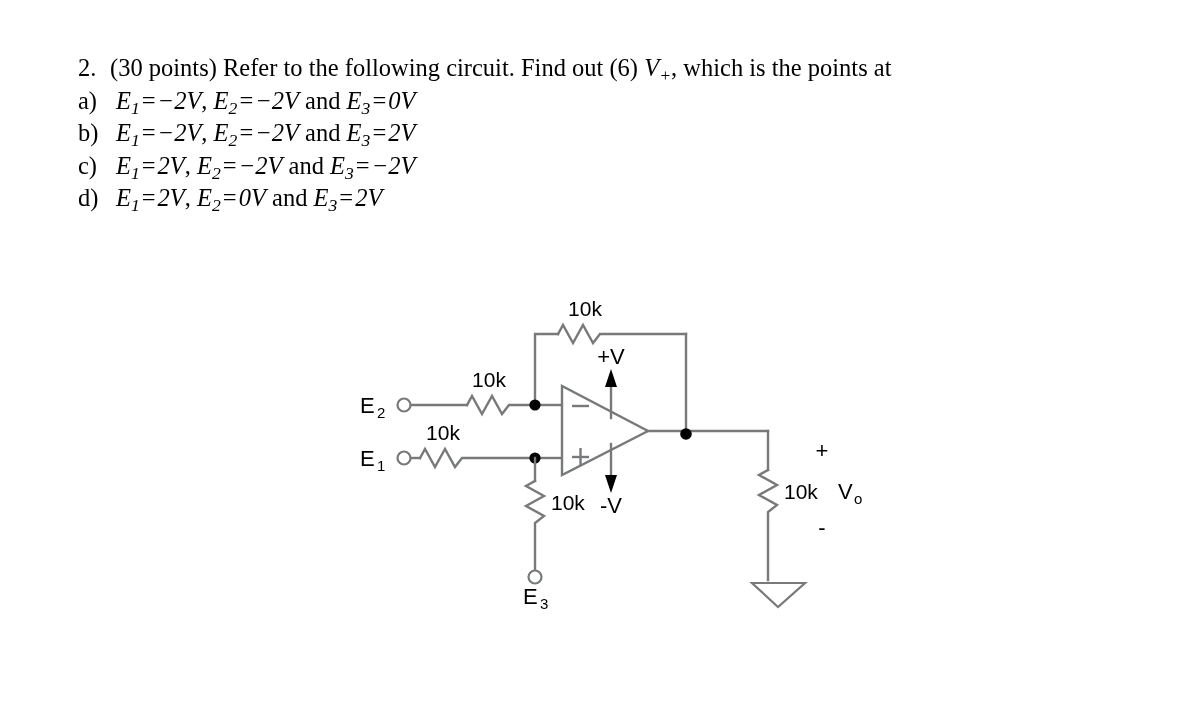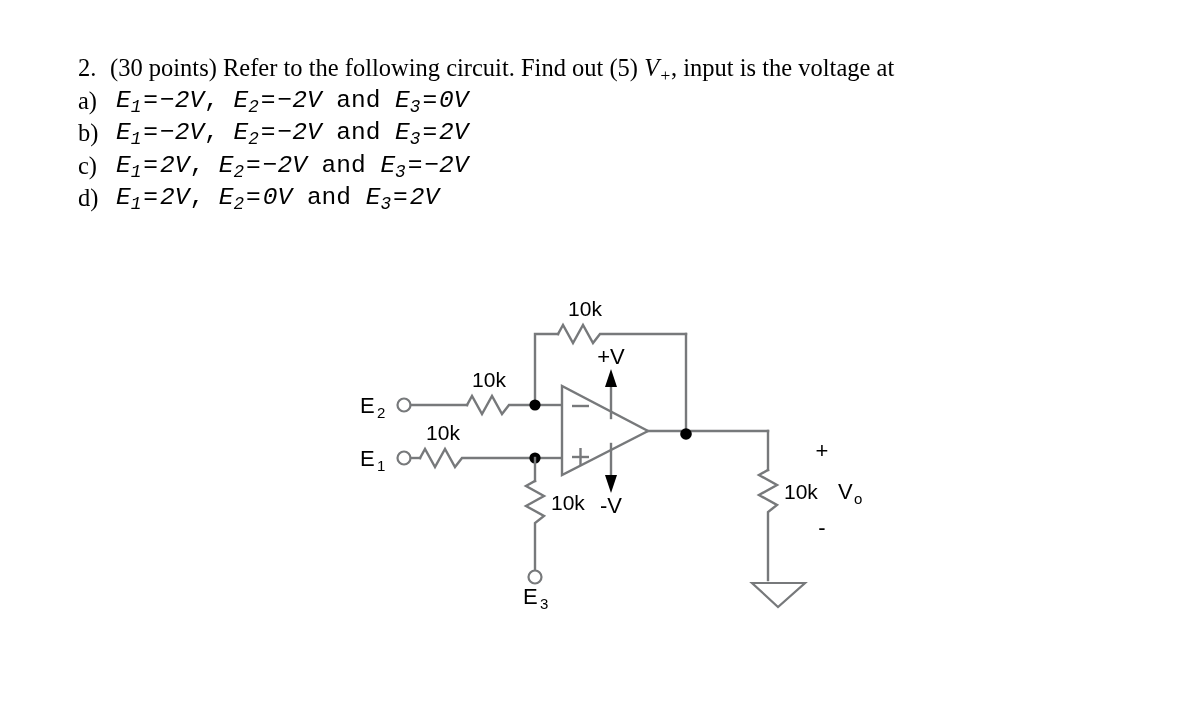--- a/index.html
+++ b/index.html
@@ -38,21 +38,20 @@
   }
   .prob-body {
     flex: 1 1 auto;
   }
   .sub-row .prob-marker {
     width: 38px;
     flex: 0 0 38px;
   }
   .sub-row .prob-body {
     font-style: italic;
-    font-family: Liberation Mono, monospace;
   }
 
   
   .mv {
     font-style: italic;
   }
   .mv sub, .sb {
     font-style: italic;
     font-size: 0.72em;
     vertical-align: -0.28em;
@@ -109,21 +108,21 @@
     stroke-width: 2.4;
   }
 </style>
 </head>
 <body>
 
 <div id="problem-block">
 
   <div class="prob-row">
     <span class="prob-marker">2.</span>
-    <span class="prob-body"><span>(30 points) Refer to the following circuit. Find out (5) </span><span class="mv">V</span><span class="sb">+</span><span>, input is the voltage at</span></span>
+    <span class="prob-body"><span>(30 points) Refer to the following circuit. Find out (6) </span><span class="mv">V</span><span class="sb">+</span><span>, which is the points at</span></span>
   </div>
 
 
   <div class="prob-row sub-row">
     <span class="prob-marker">a)</span>
     <span class="prob-body"><span class="mv">E<span class="sb">1</span></span><span class="eqs">=</span><span class="mv">−2V</span><span class="rm">,&nbsp;</span><span class="mv">E<span class="sb">2</span></span><span class="eqs">=</span><span class="mv">−2V</span><span class="rm">&nbsp;</span><span class="rm">and</span><span class="rm">&nbsp;</span><span class="mv">E<span class="sb">3</span></span><span class="eqs">=</span><span class="mv">0V</span></span>
   </div>
 
   <div class="prob-row sub-row">
     <span class="prob-marker">b)</span>

